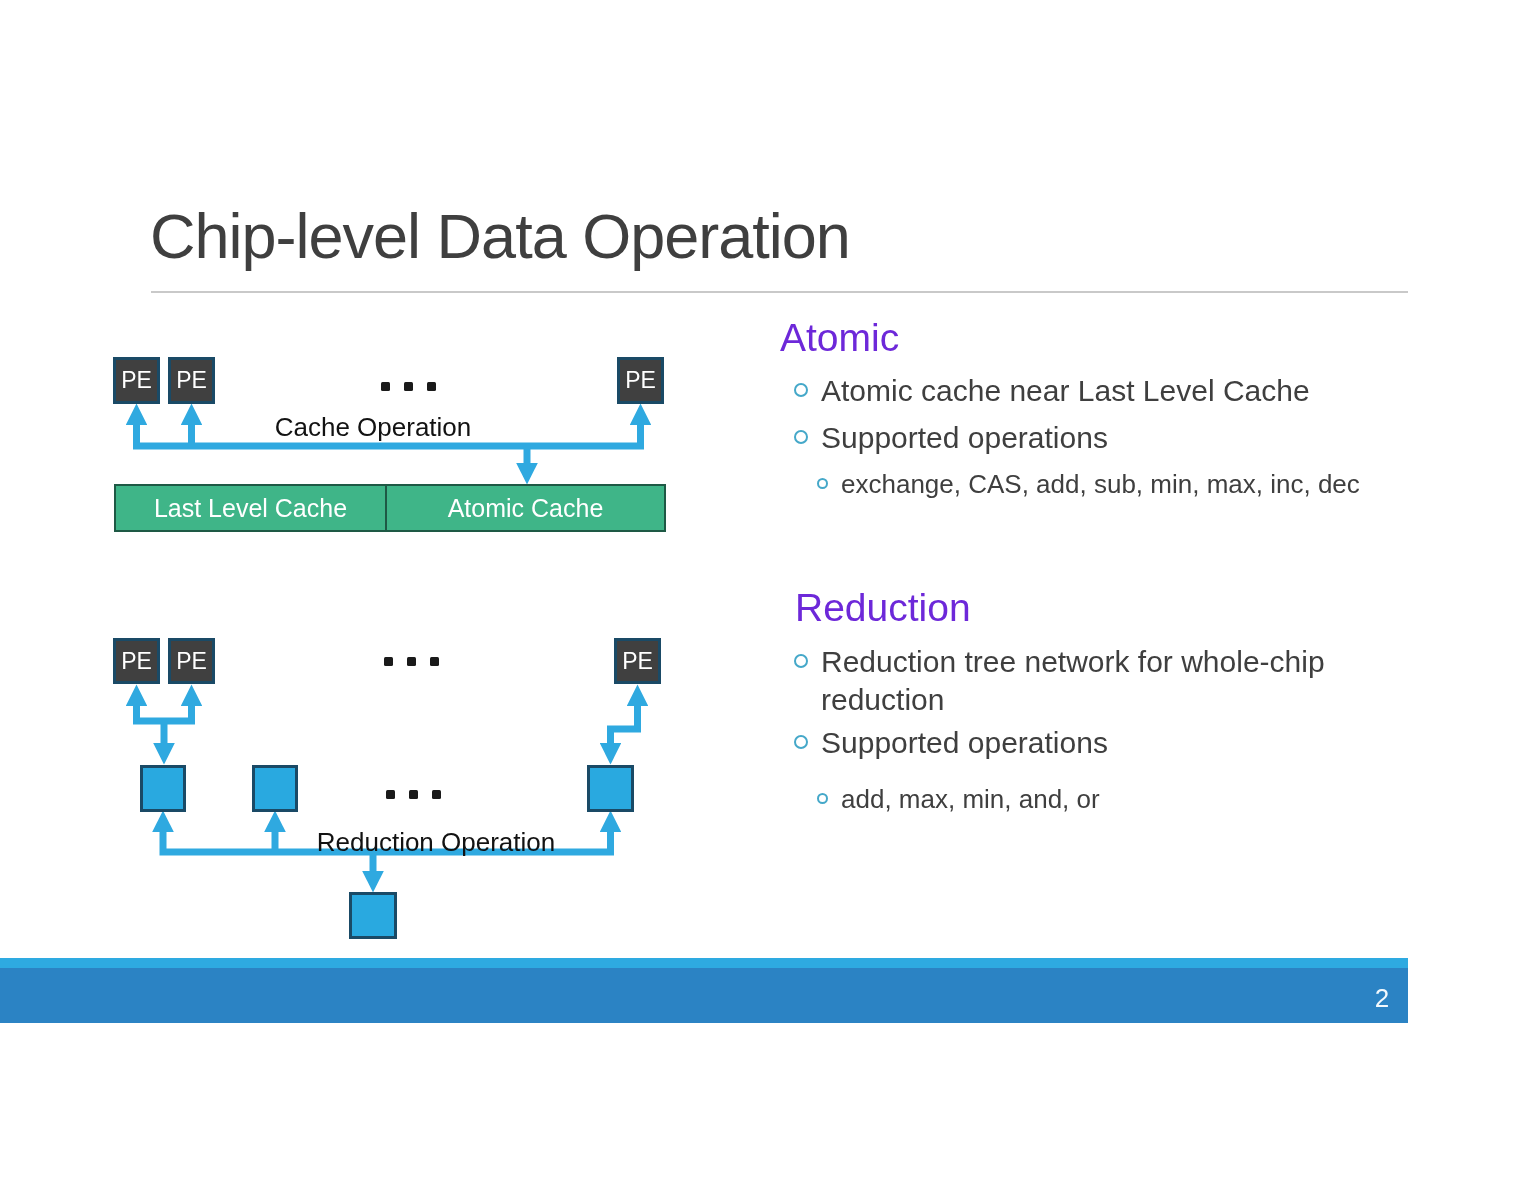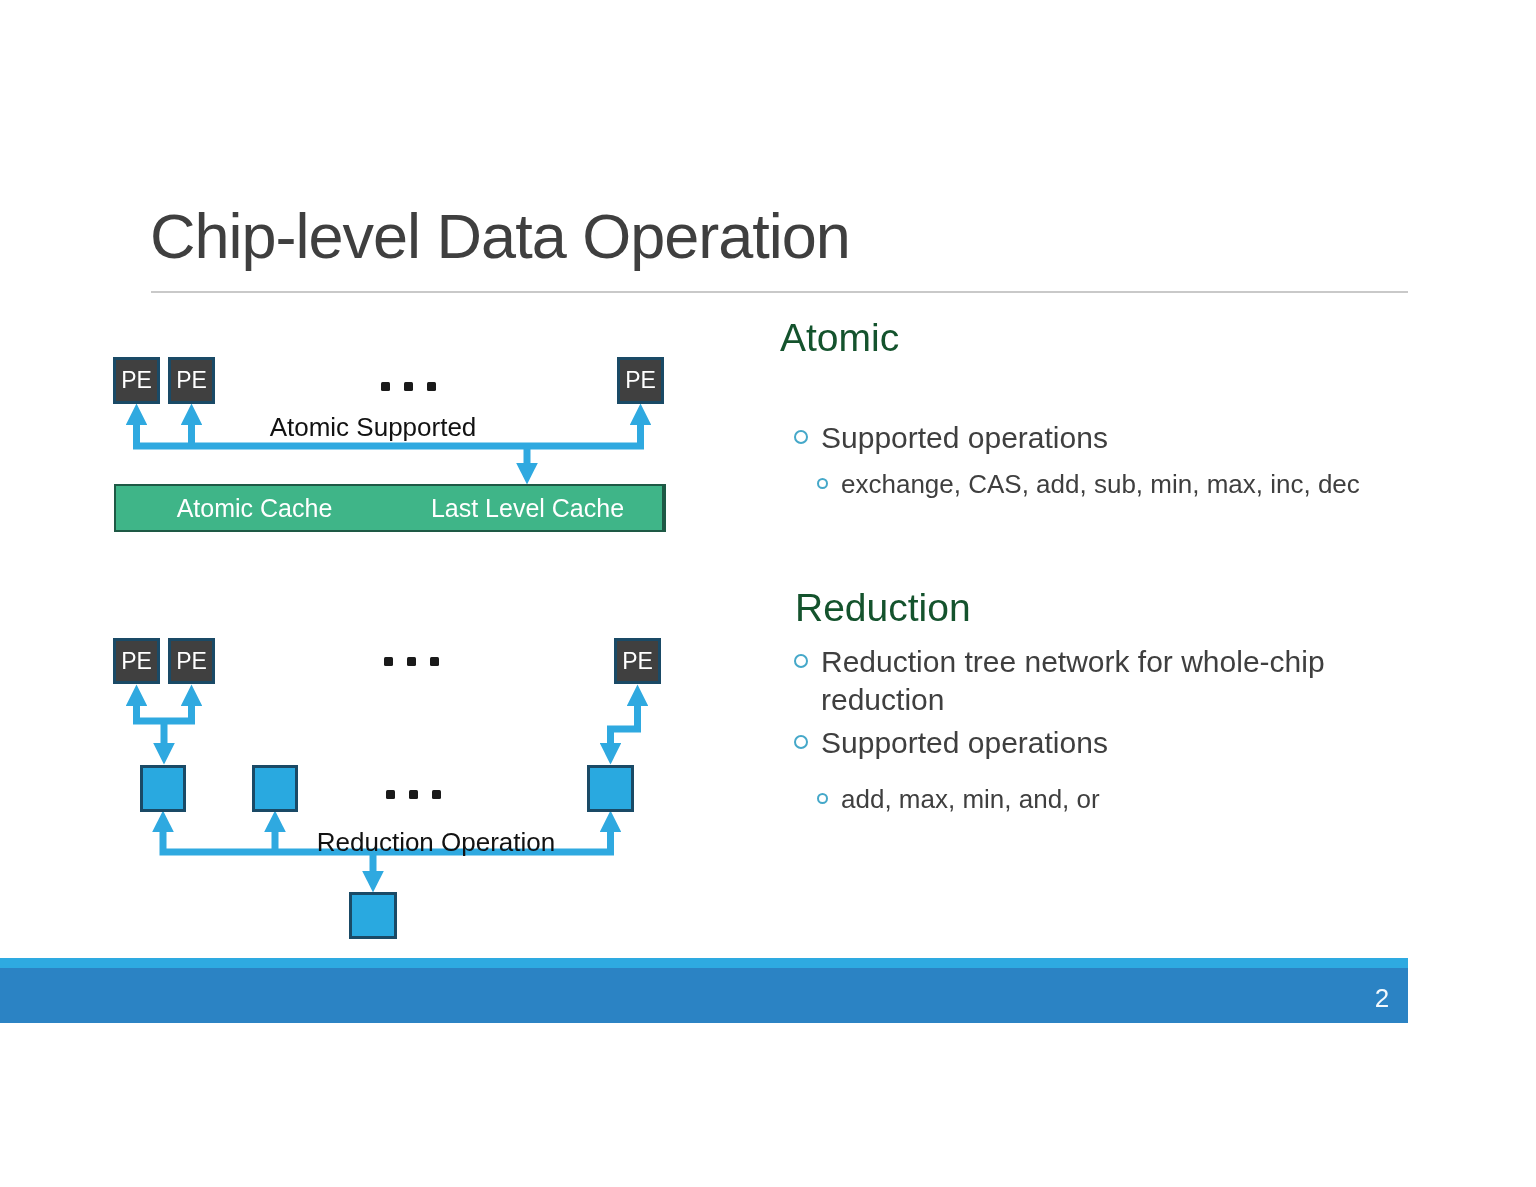--- a/index.html
+++ b/index.html
@@ -34,21 +34,21 @@
 
   .dots{position:absolute;display:flex;gap:14px;}
   .dots i{width:9px;height:9px;background:#1a1a1a;border-radius:1.5px;}
 
   .diagram-label{
     position:absolute;font-size:26px;color:#121212;text-align:center;white-space:nowrap;
   }
 
   
   .section-heading{
-    position:absolute;left:780px;font-size:39px;color:#14532d;white-space:nowrap;
+    position:absolute;left:780px;font-size:39px;color:#6d28d9;white-space:nowrap;
   }
   .bullet-item{
     position:absolute;left:794px;display:flex;gap:13px;color:#3f3f3f;
     font-size:30px;line-height:38px;width:660px;
   }
   .bullet-item .ring{
     flex:0 0 auto;width:13px;height:13px;border:2.5px solid #45a8c9;border-radius:50%;
     margin-top:11px;box-sizing:border-box;width:14px;height:14px;
   }
   .bullet-item.sub{left:817px;font-size:26px;line-height:32px;}
@@ -103,28 +103,28 @@
   <div class="pe-box" style="left:617px;top:357px;">
     <span>PE</span>
   </div>
 
   <div class="dots" style="left:381px;top:382px;">
     <i></i>
       <i></i>
       <i></i>
   </div>
 
-  <div class="diagram-label" style="left:243px;top:412px;width:260px;">Atomic Supported</div>
+  <div class="diagram-label" style="left:243px;top:412px;width:260px;">Cache Operation</div>
 
   <div class="green-box">
+    <div class="green-cell left">
+      <span>Last Level Cache</span>
+    </div>
     <div class="green-cell right">
       <span>Atomic Cache</span>
-    </div>
-    <div class="green-cell left">
-      <span>Last Level Cache</span>
     </div>
   </div>
 
   <div class="pe-box" style="left:113px;top:638px;height:46px;">
     <span>PE</span>
   </div>
   <div class="pe-box" style="left:168px;top:638px;height:46px;">
     <span>PE</span>
   </div>
   <div class="pe-box" style="left:614px;top:638px;height:46px;">
@@ -146,20 +146,24 @@
       <i></i>
       <i></i>
   </div>
 
   <div class="diagram-label" style="left:296px;top:827px;width:280px;">Reduction Operation</div>
 
   <div class="node-box" style="left:349px;top:892px;width:48px;height:47px;"></div>
 
   <div class="section-heading" style="top:316px;">Atomic</div>
 
+  <div class="bullet-item" style="top:372px;">
+    <span class="ring"></span>
+    <span>Atomic cache near Last Level Cache</span>
+  </div>
   <div class="bullet-item" style="top:419px;">
     <span class="ring"></span>
     <span>Supported operations</span>
   </div>
   <div class="bullet-item sub" style="top:468px;text-align:right;">
     <span class="ring"></span>
     <span>exchange, CAS, add, sub, min, max, inc, dec</span>
   </div>
 
   <div class="section-heading" style="top:586px;margin-left:15px;">Reduction</div>

